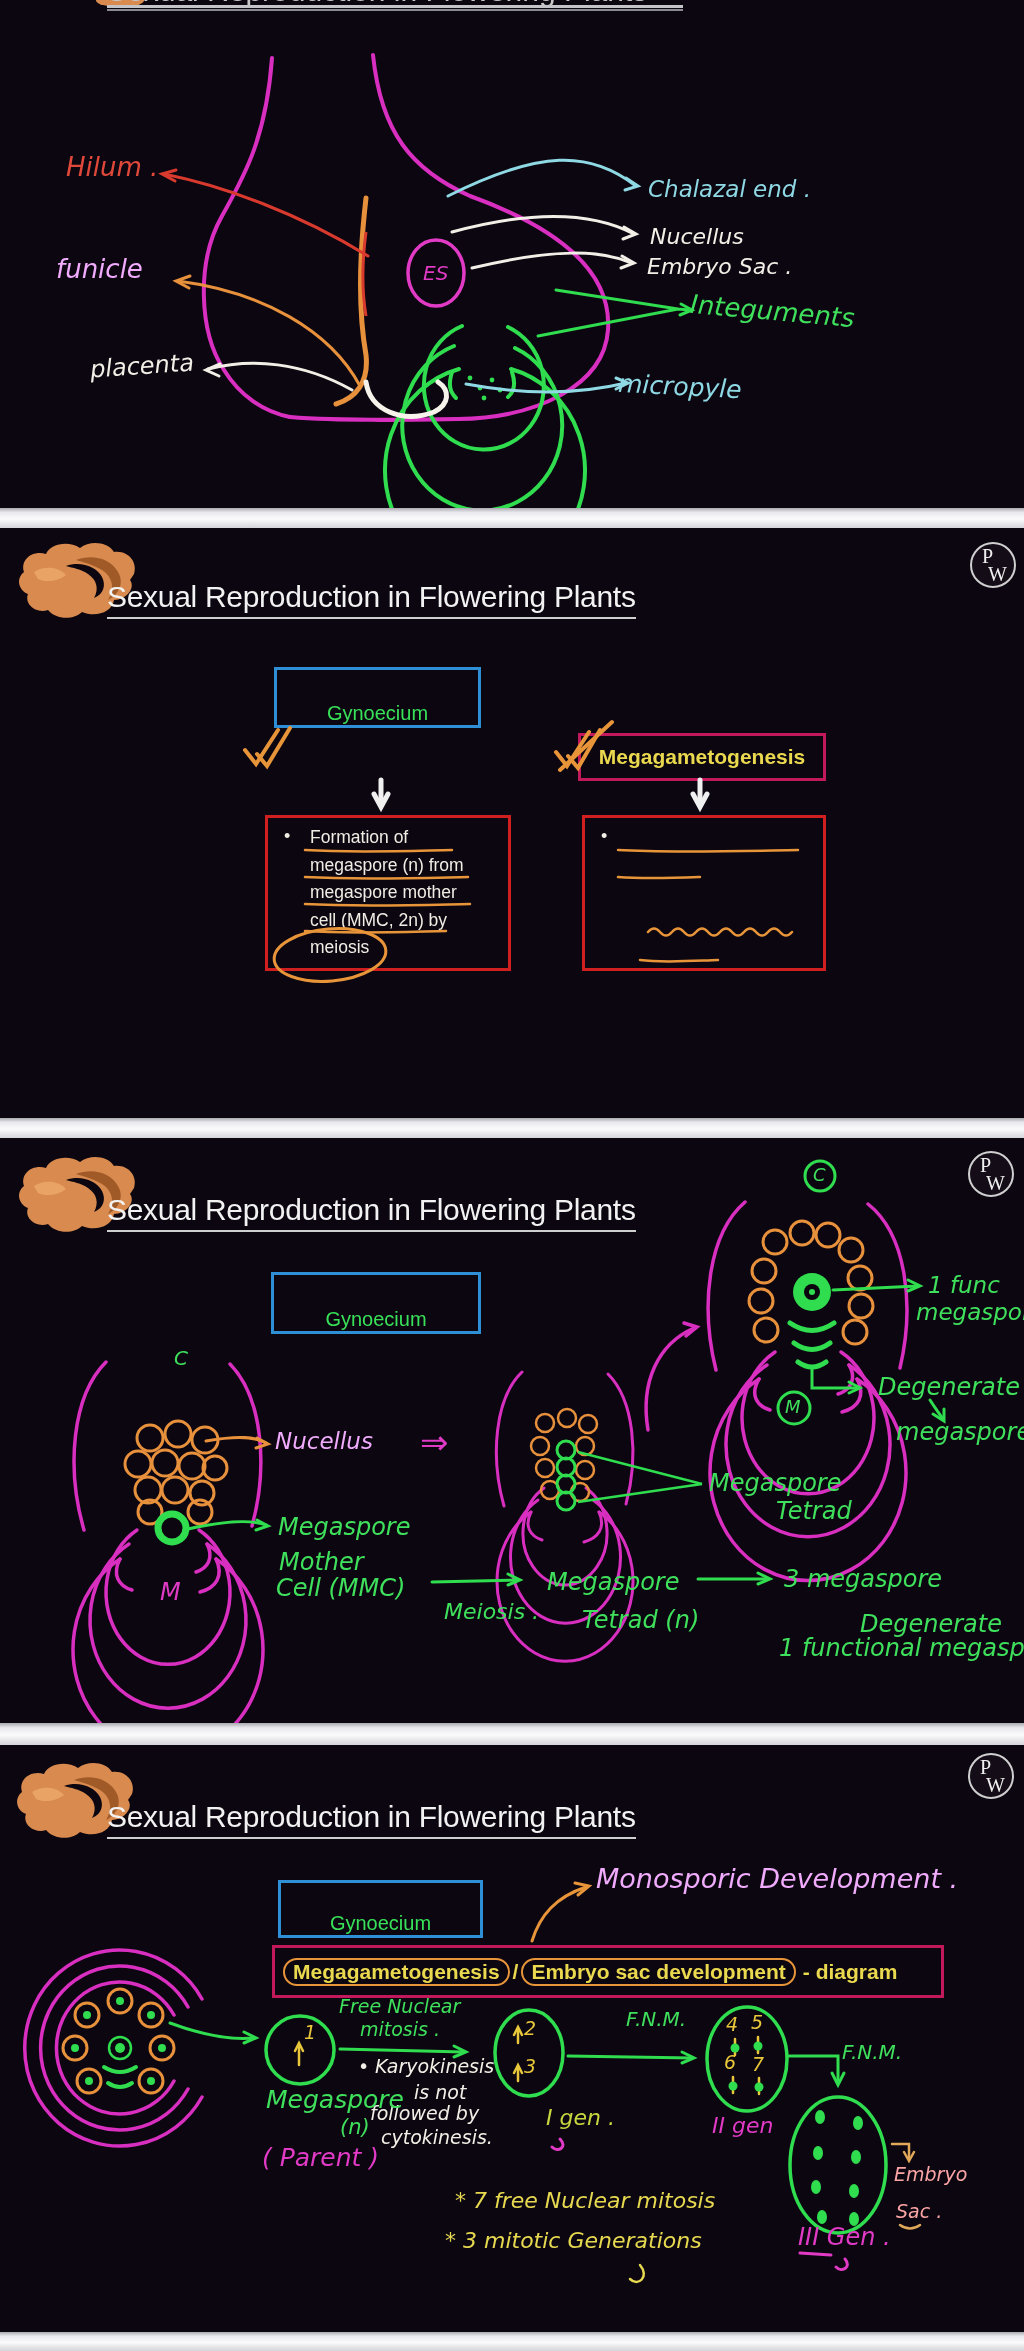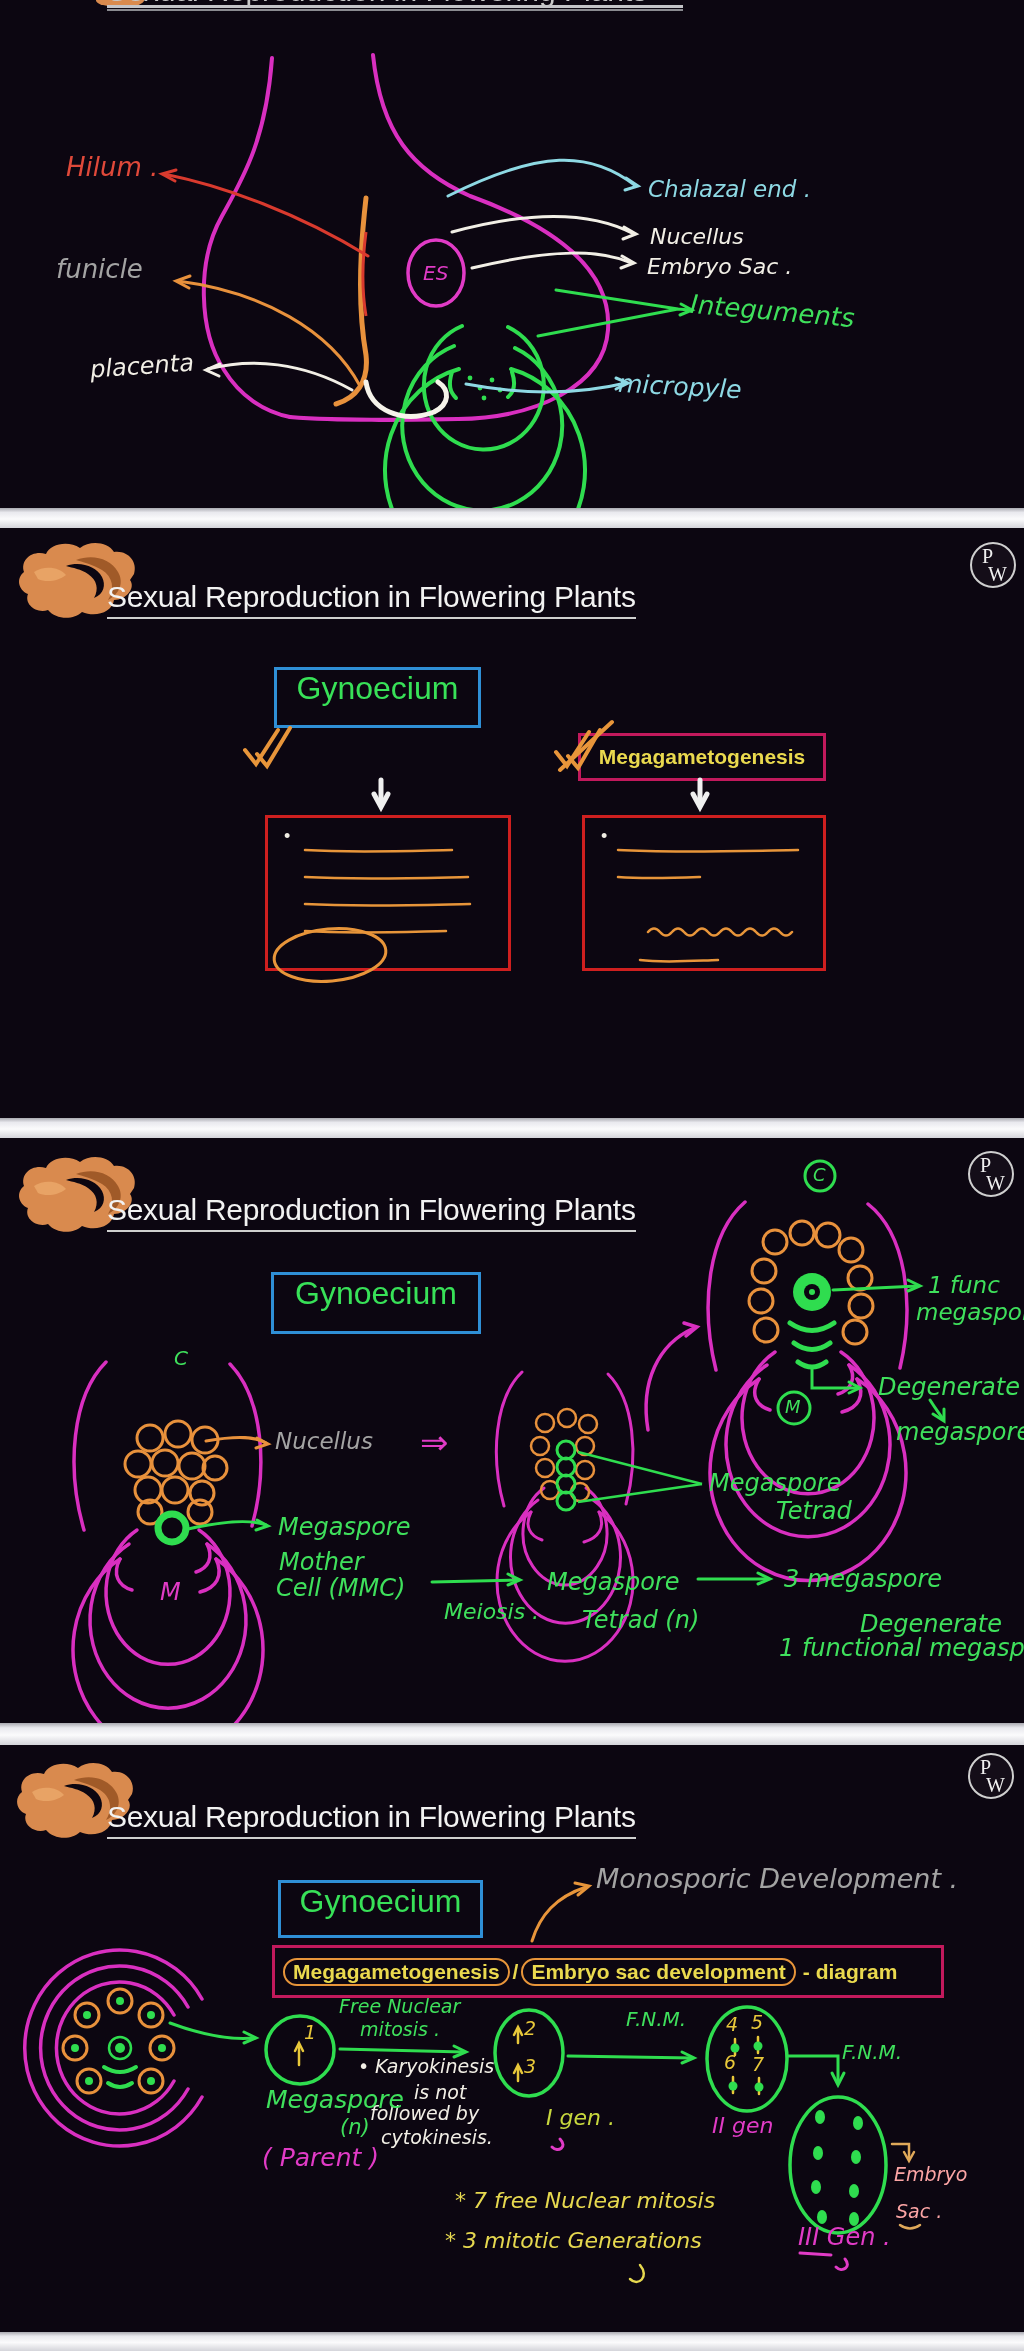--- a/index.html
+++ b/index.html
@@ -1,31 +1,31 @@
 <!DOCTYPE html>
 <html><head>
 <meta charset="utf-8">
 <style>
   html,body{margin:0;padding:0;background:#060309;}
   #canvas{position:relative;width:1024px;height:2351px;background:#060309;overflow:hidden;}
   .panel{position:absolute;left:0;width:1024px;background:#0c0611;overflow:hidden;}
   .sep{position:absolute;left:0;width:1024px;background:linear-gradient(180deg,#a9a9b0 0%,#e9e9ee 22%,#fbfbfc 55%,#d4d4da 100%);}
   .hw{position:absolute;font-family:"DejaVu Sans",sans-serif;font-style:italic;white-space:nowrap;z-index:4;}
-  .c-green{color:#3fe05c}.c-mag{color:#e13bc6}.c-org{color:#a3a3a3}.c-cyan{color:#8ed9e4}
+  .c-green{color:#3fe05c}.c-mag{color:#e13bc6}.c-org{color:#f0abfc}.c-cyan{color:#8ed9e4}
   .c-wht{color:#f2efe6}.c-yel{color:#e6d84f}.c-red{color:#e0493a}.c-ygr{color:#c8d83e}
   .c-tan{color:#fca5a5}.c-numy{color:#e8c83a}
   .slide-title{position:absolute;font-family:"Liberation Sans",sans-serif;font-size:30px;color:#f2f2f2;
     border-bottom:2.5px solid #cfcfcf;padding-bottom:3px;letter-spacing:-0.3px;white-space:nowrap;z-index:2;}
   .flame{position:absolute;z-index:2;}
   .pw{position:absolute;width:42px;height:42px;border-radius:50%;border:2.5px solid #cfcfcf;background:#140d18;
     font-family:"Liberation Serif",serif;color:#f0f0f0;z-index:2;}
   .pw .p{position:absolute;top:1px;left:10px;font-size:20px;}
   .pw .w{position:absolute;bottom:0px;right:7px;font-size:20px;}
-  .gyn-box{position:absolute;border:3px solid #2f8fd6;display:flex;align-items:flex-start;justify-content:center;
-    font-family:"Liberation Sans",sans-serif;font-size:32px;color:#38e158;z-index:2;}
+  .gyn-box{position:absolute;border:3px solid #2f8fd6;display:flex;align-items:flex-end;justify-content:center;
+    font-family:"Liberation Sans",sans-serif;font-size:20px;color:#38e158;z-index:2;}
   .branch-box{position:absolute;border:3px solid #c2195c;display:flex;align-items:center;justify-content:center;
     font-family:"Liberation Sans",sans-serif;font-size:21px;font-weight:600;color:#ead94e;z-index:2;}
   .def-box{position:absolute;border:3px solid #cf1f1f;font-family:"Liberation Sans",sans-serif;
     font-size:17.5px;color:#f0ede4;z-index:2;}
   .def-bullet{position:absolute;left:16px;top:8px;font-size:18px;}
   .def-lines{position:absolute;left:42px;top:9px;right:4px;}
   .def-line{height:27.5px;white-space:nowrap;}
   .sub-box{position:absolute;border:3px solid #c2195c;display:flex;align-items:center;
     font-family:"Liberation Sans",sans-serif;font-size:21px;font-weight:600;color:#ead94e;z-index:2;}
   .cloud{border:2.5px solid #e8953a;border-radius:16px;padding:0px 8px;white-space:nowrap;}
@@ -122,20 +122,27 @@
 
     <div class="gyn-box" style="left:274px;top:139px;width:201px;height:55px">
       <span>Gynoecium</span>
     </div>
     <div class="branch-box" style="left:578px;top:205px;width:242px;height:42px">
       <span>Megagametogenesis</span>
     </div>
 
     <div class="def-box" style="left:265px;top:287px;width:240px;height:150px">
       <span class="def-bullet">•</span>
+      <div class="def-lines">
+        <div class="def-line">Formation of</div>
+        <div class="def-line">megaspore (n) from</div>
+        <div class="def-line">megaspore mother</div>
+        <div class="def-line">cell (MMC, 2n) by</div>
+        <div class="def-line">meiosis</div>
+      </div>
     </div>
     <div class="def-box" style="left:582px;top:287px;width:238px;height:150px">
       <span class="def-bullet">•</span>
     </div>
 
     <svg class="draw" width="1024" height="590" viewBox="0 0 1024 590">
       <g stroke="#e8953a" stroke-width="4" fill="none" stroke-linecap="round">
         <path d="M 245,222 L 256,236 L 278,202"></path>
         <path d="M 257,226 L 267,238 L 290,200"></path>
         <path d="M 556,224 L 567,238 L 589,204"></path>

